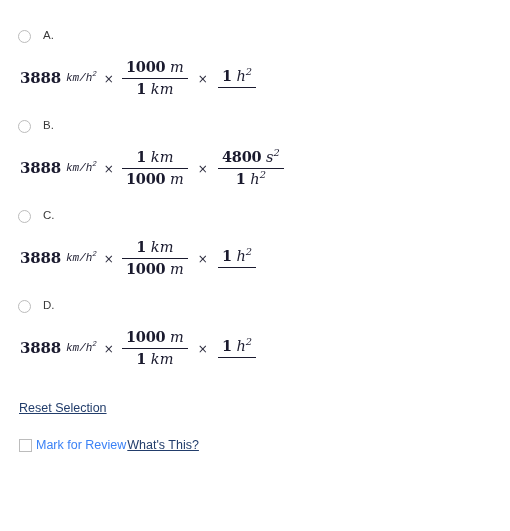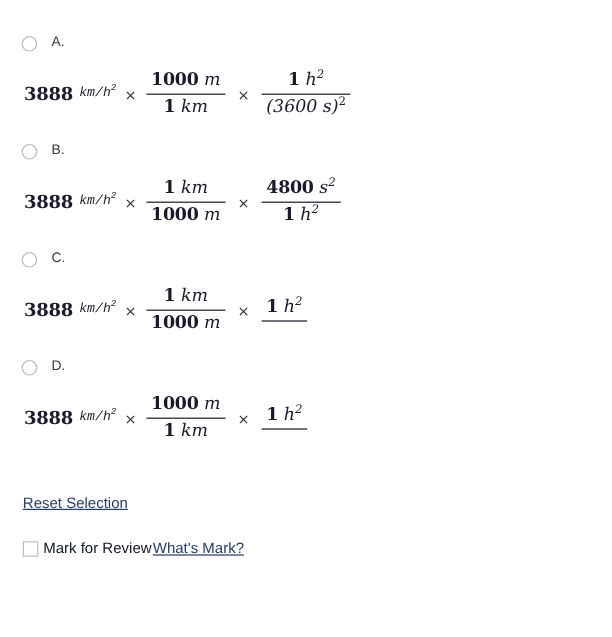--- a/index.html
+++ b/index.html
@@ -119,21 +119,21 @@
     line-height: 0;
     font-style: normal;
   }
 
   
   .option-block + .option-block { margin-top: 16px; }
 
   
   .footer {
     padding-left: 19px;
-    margin-top: 40px;
+    margin-top: 28px;
   }
   .reset-link {
     font-family: "Liberation Sans", sans-serif;
     font-size: 12.5px;
     color: #223d6b;
     text-decoration: underline;
     cursor: pointer;
     display: inline-block;
   }
   .review-row {
@@ -146,21 +146,21 @@
     height: 13px;
     border: 1px solid #bcbcbc;
     background: #fff;
     box-sizing: border-box;
     flex: 0 0 auto;
     cursor: pointer;
   }
   .review-label {
     font-family: "Liberation Sans", sans-serif;
     font-size: 12.5px;
-    color: #0f172a;
+    color: #3b82f6;
     margin-left: 4px;
   }
   .whats-this {
     font-family: "Liberation Sans", sans-serif;
     font-size: 12.5px;
     color: #223d6b;
     text-decoration: underline;
     cursor: pointer;
     margin-left: 1px;
   }
@@ -181,21 +181,20 @@
       <span class="times times-1">×</span>
       <span class="frac">
         <span class="num"><span class="rom">1000</span> <span class="ital">m</span></span>
         <span class="bar"></span>
         <span class="den"><span class="rom">1</span> <span class="ital">km</span></span>
       </span>
       <span class="times times-2">×</span>
       <span class="frac">
         <span class="num"><span class="rom">1</span> <span class="ital">h</span><sup class="exp">2</sup></span>
         <span class="bar"></span>
-        <span class="den"><span class="ital">(3600 s)</span><sup class="exp-rom">2</sup></span>
       </span>
     </div>
   </div>
 
   <div class="option-block">
     <div class="option-head">
       <span class="radio"></span>
       <span class="option-letter">B.</span>
     </div>
     <div class="math-row">
@@ -260,15 +259,15 @@
     </div>
   </div>
 
 </div>
 
 <div class="footer">
   <span class="reset-link">Reset Selection</span>
   <div class="review-row">
     <span class="checkbox"></span>
     <span class="review-label">Mark for Review</span>
-    <span class="whats-this">What's Mark?</span>
+    <span class="whats-this">What's This?</span>
   </div>
 </div>
 
 </body></html>

